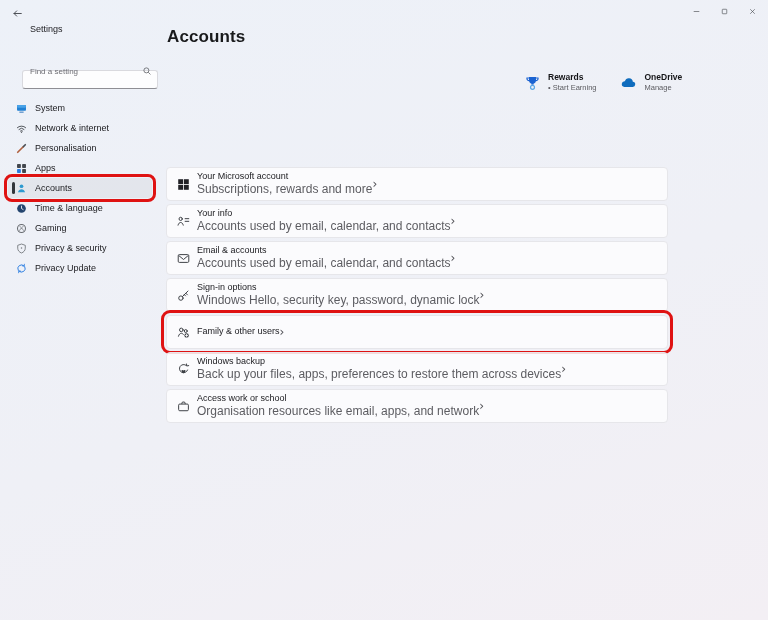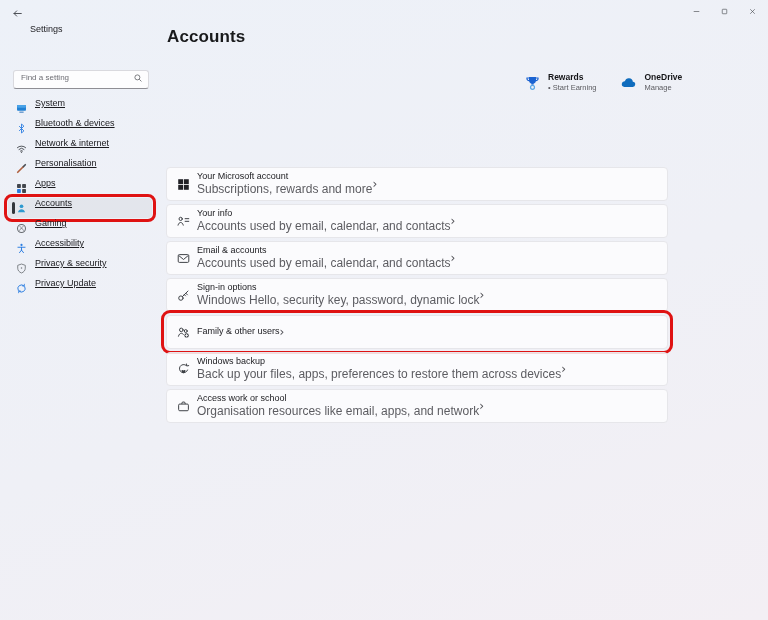--- a/index.html
+++ b/index.html
@@ -19,33 +19,33 @@
   .back-button svg { width: 11px; height: 11px; }
   .titlebar-title { position: absolute; left: 30px; top: 24px; font-size: 9px; color: #1c1c20; }
   .window-controls { position: absolute; right: 2px; top: 0; display: flex; }
   .win-btn { width: 28px; height: 22px; display: flex; align-items: center; justify-content: center; color: #45484d; cursor: pointer; }
   .win-btn svg { width: 9px; height: 9px; }
 
   
   .page-title { position: absolute; left: 167px; top: 27px; font-size: 17px; font-weight: 700; letter-spacing: .1px; color: #191a1c; }
 
   
-  .search-box { position: absolute; left: 13px; top: 70px; width: 136px; height: 19px;
+  .search-box { position: absolute; left: 22px; top: 70px; width: 136px; height: 19px;
     background: #fdfdfe; border: 1px solid #d9d9de; border-bottom-color: #8e8e94; border-radius: 3px;
-    display: flex; align-items: center; padding: 0 5px 4px 7px; }
+    display: flex; align-items: flex-end; padding: 0 5px 12px 7px; }
   .search-box input { flex: 1; min-width: 0; border: 0; outline: 0; background: transparent;
     font-family: inherit; font-size: 8px; color: #2a2a2e; }
   .search-box input::placeholder { color: #6e6e74; }
   .search-box .ic { color: #55585e; }
   .search-box svg { width: 10px; height: 10px; }
 
   
   .sidebar-nav { position: absolute; left: 0; top: 98px; width: 160px; }
   .nav-item { position: relative; height: 20px; margin: 0 8px; padding-left: 8px; border-radius: 4px;
-    display: flex; gap: 8px; cursor: pointer; text-decoration: underline; }
+    display: flex; align-items: center; gap: 8px; cursor: pointer; }
   .nav-item .ic svg { width: 11px; height: 11px; }
   .nav-label { font-size: 9px; color: #202024; white-space: nowrap; }
   .nav-item.selected { background: rgba(0,0,0,0.045); }
   .nav-item .accent { position: absolute; left: 4px; top: 4px; width: 3px; height: 12px; border-radius: 2px; background: #32353b; }
   .nav-item.selected { padding-left: 8px; }
 
   
   .annotated-side { outline: 3px solid var(--red, #df1212); outline-offset: 1px; }
   .annotated { outline: 3px solid var(--red, #df1212); outline-offset: 2px; }
 
@@ -122,28 +122,20 @@
         <svg viewBox="0 0 16 16">
           <rect x="1.5" y="3" width="13" height="8.3" rx="1.2" fill="#2180d3"></rect>
           <rect x="1.5" y="3" width="13" height="3.8" rx="1.2" fill="#4aa3e8"></rect>
           <path d="M5.5 13.3h5" stroke="#2a70b8" stroke-width="1.4" stroke-linecap="round"></path>
         </svg>
       </span>
       <span class="nav-label">System</span>
     </div>
     <div class="nav-item">
       <span class="ic">
-        <svg viewBox="0 0 16 16" fill="none" stroke="#2b7de1" stroke-width="1.3" stroke-linejoin="round">
-          <path d="M4.5 4.5l7 7-3.5 3V1.5l3.5 3-7 7"></path>
-        </svg>
-      </span>
-      <span class="nav-label">Bluetooth &amp; devices</span>
-    </div>
-    <div class="nav-item">
-      <span class="ic">
         <svg viewBox="0 0 16 16" fill="none" stroke="#3c4046" stroke-width="1.3" stroke-linecap="round">
           <path d="M2 6.8a8.6 8.6 0 0 1 12 0"></path>
           <path d="M4.3 9.3a5.2 5.2 0 0 1 7.4 0"></path>
           <path d="M6.5 11.6a2.2 2.2 0 0 1 3 0"></path>
           <circle cx="8" cy="13.3" r=".9" fill="#3c4046" stroke="none"></circle>
         </svg>
       </span>
       <span class="nav-label">Network &amp; internet</span>
     </div>
     <div class="nav-item">
@@ -171,35 +163,35 @@
       <span class="ic">
         <svg viewBox="0 0 16 16" fill="#2e9ad0">
           <circle cx="8" cy="4.7" r="2.7"></circle>
           <path d="M2.8 13.6c.7-3.1 3-4.5 5.2-4.5s4.5 1.4 5.2 4.5z"></path>
         </svg>
       </span>
       <span class="nav-label">Accounts</span>
     </div>
     <div class="nav-item">
       <span class="ic">
+        <svg viewBox="0 0 16 16">
+          <circle cx="8" cy="8" r="6.3" fill="#23446e"></circle>
+          <path d="M8 4.5V8l2.4 1.5" stroke="#fff" stroke-width="1.2" fill="none" stroke-linecap="round"></path>
+        </svg>
+      </span>
+      <span class="nav-label">Time &amp; language</span>
+    </div>
+    <div class="nav-item">
+      <span class="ic">
         <svg viewBox="0 0 16 16" fill="none" stroke="#676b70" stroke-width="1.5">
           <circle cx="8" cy="8" r="5.8"></circle>
           <path d="M5 4.6c2 1.3 4.4 3.7 6 6.6M11 4.6c-2 1.3-4.4 3.7-6 6.6" stroke-width="1.1"></path>
         </svg>
       </span>
       <span class="nav-label">Gaming</span>
-    </div>
-    <div class="nav-item">
-      <span class="ic">
-        <svg viewBox="0 0 16 16" fill="none" stroke="#2b7de1" stroke-width="1.4" stroke-linecap="round">
-          <circle cx="8" cy="2.8" r="1.6" fill="#2b7de1" stroke="none"></circle>
-          <path d="M2.8 6.2h10.4M8 6.2v4.2M8 10.4l-2.9 3.6M8 10.4l2.9 3.6"></path>
-        </svg>
-      </span>
-      <span class="nav-label">Accessibility</span>
     </div>
     <div class="nav-item">
       <span class="ic">
         <svg viewBox="0 0 16 16" fill="none" stroke="#74787d" stroke-width="1.3" stroke-linejoin="round">
           <path d="M8 1.5l5.5 1.9v4.1c0 3.4-2.3 5.9-5.5 7-3.2-1.1-5.5-3.6-5.5-7V3.4z"></path>
           <circle cx="8" cy="7.2" r="1.1" fill="#74787d" stroke="none"></circle>
         </svg>
       </span>
       <span class="nav-label">Privacy &amp; security</span>
     </div>

